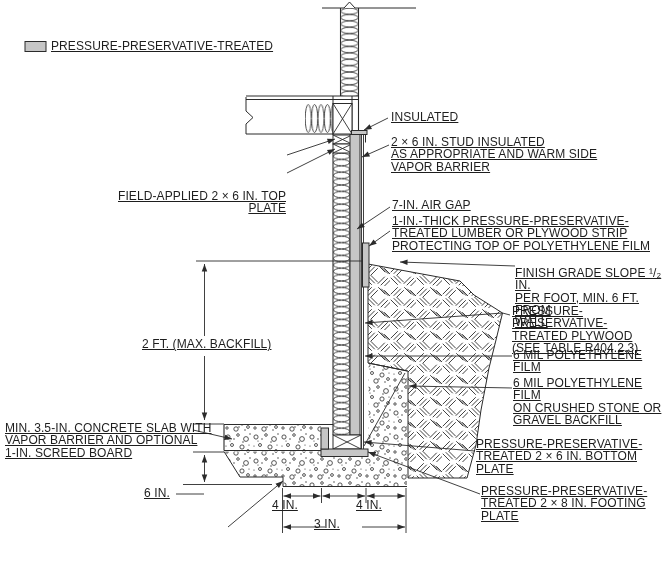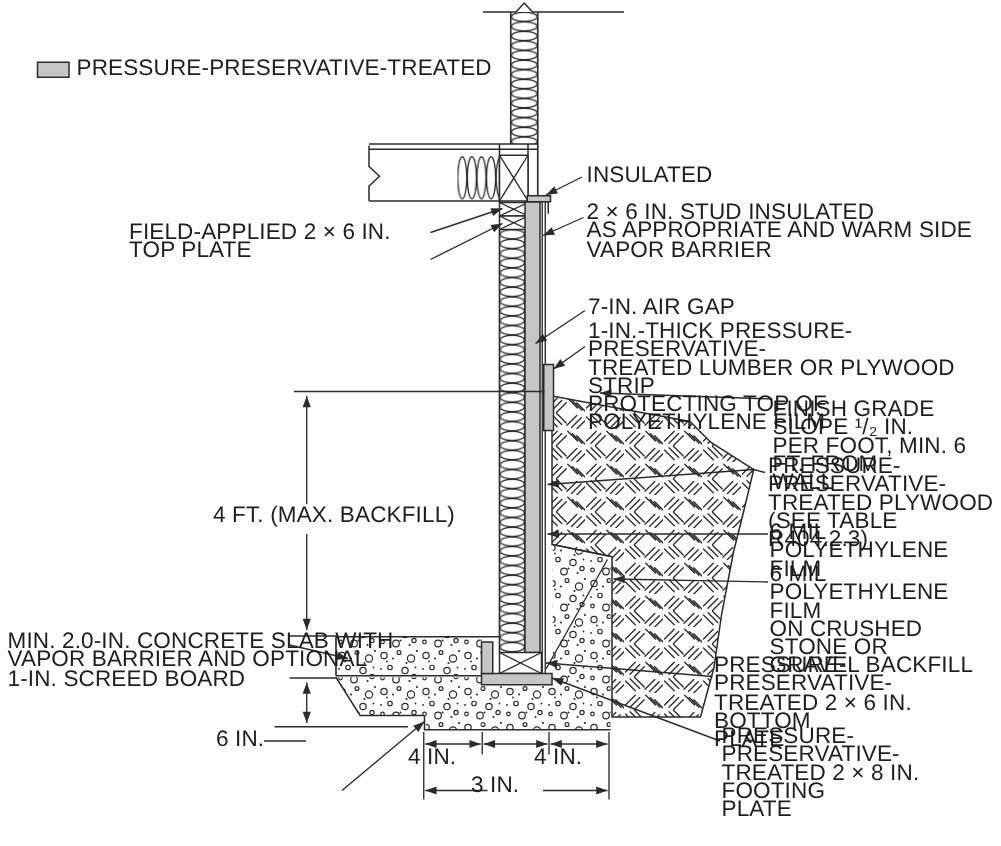--- a/index.html
+++ b/index.html
@@ -2,24 +2,24 @@
 <html><head>
 <meta charset="utf-8">
 <style>
   html,body{margin:0;padding:0;background:#fff;}
   .stage{
     position:relative;width:667px;height:564px;background:#fff;overflow:hidden;
     font-family:"Liberation Sans","DejaVu Sans",sans-serif;color:#222;
   }
   .stage svg{position:absolute;left:0;top:0;}
   .lbl{
-    position:absolute;font-size:15px;line-height:12.3px;letter-spacing:.1px;
-    color:#1e1e1e;white-space:pre-line;
+    position:absolute;font-size:12px;line-height:12.3px;letter-spacing:.1px;
+    color:#1e1e1e;white-space:pre-line;text-decoration:underline;
   }
-  .r{text-align:left;}
+  .r{text-align:right;margin-top:41px;}
   .c{text-align:left;width:60px;}
 </style>
 </head>
 <body>
 
 <div class="stage">
 
 <svg width="667" height="564" viewBox="0 0 667 564">
   <defs>
     <marker id="arr" viewBox="0 0 8 6" refX="7.6" refY="3" markerWidth="8.4" markerHeight="6.4" orient="auto-start-reverse" markerUnits="userSpaceOnUse">
@@ -196,22 +196,22 @@
 <div class="lbl" style="left:513px;top:377px">6 MIL POLYETHYLENE FILM
 ON CRUSHED STONE OR
 GRAVEL BACKFILL</div>
 <div class="lbl" style="left:476px;top:438px">PRESSURE-PRESERVATIVE-
 TREATED 2 × 6 IN. BOTTOM
 PLATE</div>
 <div class="lbl" style="left:481px;top:485px">PRESSURE-PRESERVATIVE-
 TREATED 2 × 8 IN. FOOTING
 PLATE</div>
 
-<div class="lbl" style="left:142px;top:338px">4 FT. (MAX. BACKFILL)</div>
-<div class="lbl" style="left:5px;top:422px">MIN. 2.0-IN. CONCRETE SLAB WITH
+<div class="lbl" style="left:142px;top:338px">2 FT. (MAX. BACKFILL)</div>
+<div class="lbl" style="left:5px;top:422px">MIN. 3.5-IN. CONCRETE SLAB WITH
 VAPOR BARRIER AND OPTIONAL
 1-IN. SCREED BOARD</div>
 <div class="lbl" style="left:144px;top:487px">6 IN.</div>
 
 <div class="lbl c" style="left:272px;top:499px">4 IN.</div>
 <div class="lbl c" style="left:356px;top:499px">4 IN.</div>
 <div class="lbl c" style="left:314px;top:518px">3 IN.</div>
 
 </div>
 

